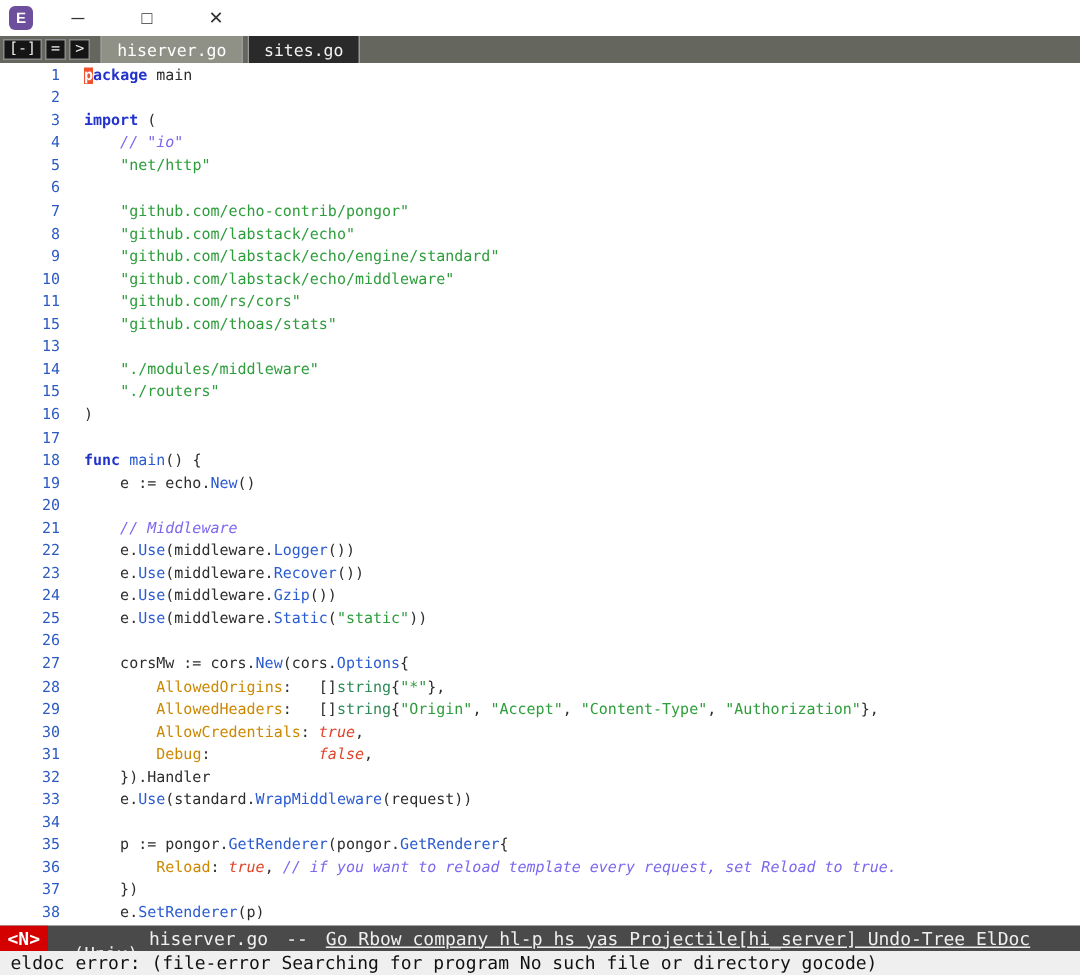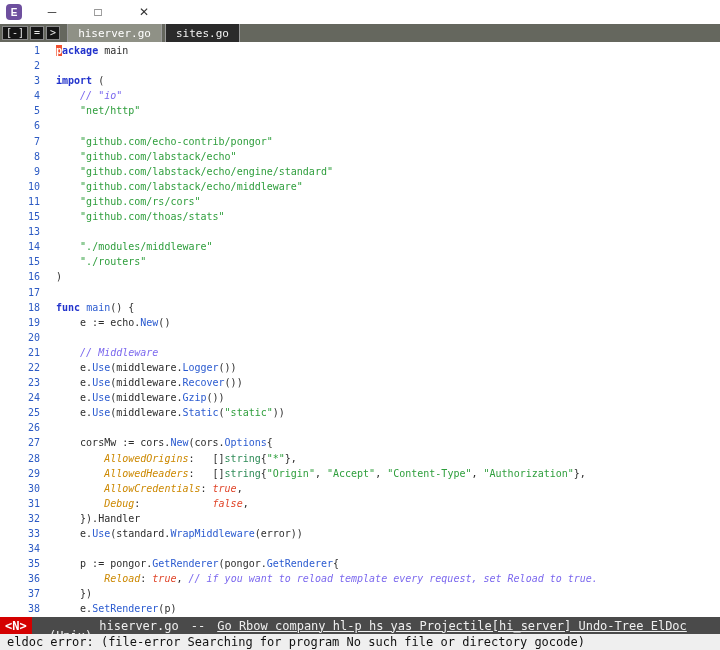--- a/index.html
+++ b/index.html
@@ -34,21 +34,21 @@
   .code { flex:1 1 auto; background:#ffffff; overflow:hidden; padding-top:1px; }
   .code-line { height:15.1px; line-height:15.1px; font-size:10px; white-space:pre; }
   .lnum { display:inline-block; width:40px; text-align:right; color:var(--linenum,#2d5bc4); }
   .lcontent { margin-left:16px; }
 
   .t-plain { color:var(--text,#2d2d2d); }
   .t-kw    { color:var(--keyword,#2233cc); font-weight:bold; }
   .t-fn    { color:var(--function,#2b5bd0); }
   .t-str   { color:var(--string,#2e9e3c); }
   .t-cmt   { color:var(--comment,#7b68ee); font-style:italic; }
-  .t-field { color:var(--field,#cc8800);font-style:italic; }
+  .t-field { color:var(--field,#cc8800); }
   .t-const { color:var(--constant,#e04428);font-style:italic; }
   .t-type  { color:var(--type,#2e8b57); }
   .t-cursor{ background:var(--cursor,#f1502f); color:#ffffff; font-weight:bold; }
 
   
   .modeline { flex:0 0 17px; background:var(--modeline-bg,#4a4a4a); color:#efefef;
               font-size:12px; display:flex; align-items:center; white-space:pre; overflow:hidden; }
   .evil-state { background:var(--evil,#d40000); color:#ffffff; font-weight:bold;
                 padding:0 5px; height:100%; display:flex; align-items:center; }
   .ml-enc   { margin-left:10px;margin-top:20px; }
@@ -119,21 +119,21 @@
       <div class="code-line"><span class="lnum">23</span><span class="lcontent"><span class="t-plain">    e.</span><span class="t-fn">Use</span><span class="t-plain">(middleware.</span><span class="t-fn">Recover</span><span class="t-plain">())</span></span></div>
       <div class="code-line"><span class="lnum">24</span><span class="lcontent"><span class="t-plain">    e.</span><span class="t-fn">Use</span><span class="t-plain">(middleware.</span><span class="t-fn">Gzip</span><span class="t-plain">())</span></span></div>
       <div class="code-line"><span class="lnum">25</span><span class="lcontent"><span class="t-plain">    e.</span><span class="t-fn">Use</span><span class="t-plain">(middleware.</span><span class="t-fn">Static</span><span class="t-plain">(</span><span class="t-str">"static"</span><span class="t-plain">))</span></span></div>
       <div class="code-line"><span class="lnum">26</span><span class="lcontent"></span></div>
       <div class="code-line"><span class="lnum">27</span><span class="lcontent"><span class="t-plain">    corsMw := cors.</span><span class="t-fn">New</span><span class="t-plain">(cors.</span><span class="t-fn">Options</span><span class="t-plain">{</span></span></div>
       <div class="code-line"><span class="lnum">28</span><span class="lcontent"><span class="t-plain">        </span><span class="t-field">AllowedOrigins</span><span class="t-plain">:   []</span><span class="t-type">string</span><span class="t-plain">{</span><span class="t-str">"*"</span><span class="t-plain">},</span></span></div>
       <div class="code-line"><span class="lnum">29</span><span class="lcontent"><span class="t-plain">        </span><span class="t-field">AllowedHeaders</span><span class="t-plain">:   []</span><span class="t-type">string</span><span class="t-plain">{</span><span class="t-str">"Origin"</span><span class="t-plain">, </span><span class="t-str">"Accept"</span><span class="t-plain">, </span><span class="t-str">"Content-Type"</span><span class="t-plain">, </span><span class="t-str">"Authorization"</span><span class="t-plain">},</span></span></div>
       <div class="code-line"><span class="lnum">30</span><span class="lcontent"><span class="t-plain">        </span><span class="t-field">AllowCredentials</span><span class="t-plain">: </span><span class="t-const">true</span><span class="t-plain">,</span></span></div>
       <div class="code-line"><span class="lnum">31</span><span class="lcontent"><span class="t-plain">        </span><span class="t-field">Debug</span><span class="t-plain">:            </span><span class="t-const">false</span><span class="t-plain">,</span></span></div>
       <div class="code-line"><span class="lnum">32</span><span class="lcontent"><span class="t-plain">    }).Handler</span></span></div>
-      <div class="code-line"><span class="lnum">33</span><span class="lcontent"><span class="t-plain">    e.</span><span class="t-fn">Use</span><span class="t-plain">(standard.</span><span class="t-fn">WrapMiddleware</span><span class="t-plain">(error))</span></span></div>
+      <div class="code-line"><span class="lnum">33</span><span class="lcontent"><span class="t-plain">    e.</span><span class="t-fn">Use</span><span class="t-plain">(standard.</span><span class="t-fn">WrapMiddleware</span><span class="t-plain">(request))</span></span></div>
       <div class="code-line"><span class="lnum">34</span><span class="lcontent"></span></div>
       <div class="code-line"><span class="lnum">35</span><span class="lcontent"><span class="t-plain">    p := pongor.</span><span class="t-fn">GetRenderer</span><span class="t-plain">(pongor.</span><span class="t-fn">GetRenderer</span><span class="t-plain">{</span></span></div>
       <div class="code-line"><span class="lnum">36</span><span class="lcontent"><span class="t-plain">        </span><span class="t-field">Reload</span><span class="t-plain">: </span><span class="t-const">true</span><span class="t-plain">, </span><span class="t-cmt">// if you want to reload template every request, set Reload to true.</span></span></div>
       <div class="code-line"><span class="lnum">37</span><span class="lcontent"><span class="t-plain">    })</span></span></div>
       <div class="code-line"><span class="lnum">38</span><span class="lcontent"><span class="t-plain">    e.</span><span class="t-fn">SetRenderer</span><span class="t-plain">(p)</span></span></div>
     </div>
 
   <div class="modeline">
     <span class="evil-state">&lt;N&gt;</span>
     <span class="ml-enc">-(Unix)</span>

